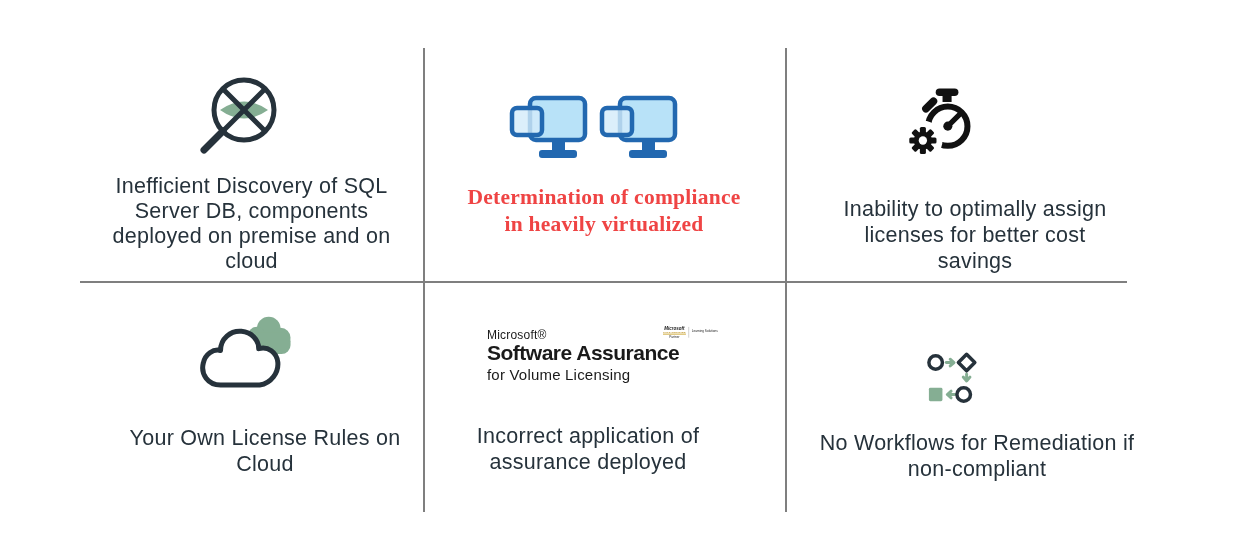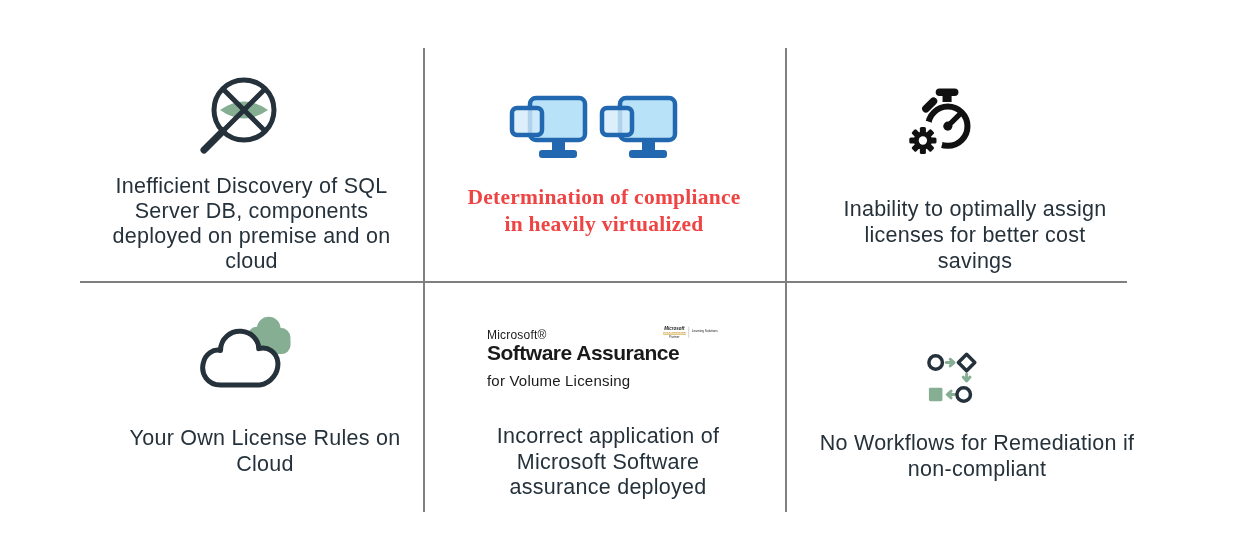--- a/index.html
+++ b/index.html
@@ -13,21 +13,21 @@
   .cell-text{
     position:absolute;text-align:center;color:#26323B;
     font-size:21.5px;line-height:25px;letter-spacing:0.25px;font-weight:400;
   }
   .cell-text.red{color:#ef4444;font-weight:700;line-height:27px;font-family:Liberation Serif, serif;}
   .icon{position:absolute;}
   
   .sa-logo{position:absolute;left:487px;top:328px;width:260px;color:#1a1a1a;}
   .sa-ms{font-size:12px;letter-spacing:0.2px;}
   .sa-title{font-size:21px;font-weight:700;letter-spacing:-0.5px;margin-top:-1px;}
-  .sa-sub{font-size:15px;font-weight:400;margin-top:7px;letter-spacing:0.2px;}
+  .sa-sub{font-size:15px;font-weight:400;margin-top:1px;letter-spacing:0.2px;}
   .ms-badge{position:absolute;left:663px;top:326px;width:62px;height:19px;overflow:hidden;}
   .badge-inner{
     display:flex;align-items:flex-start;width:140px;
     transform:scale(0.45);transform-origin:0 0;color:#1a1a1a;
   }
   .badge-left{text-align:center;}
   .b-ms{font-size:10px;font-weight:700;font-style:italic;line-height:10px;}
   .b-gold{font-size:5.5px;font-weight:700;color:#B8860B;border-bottom:2.5px solid #C9A227;line-height:7px;letter-spacing:0.3px;}
   .b-partner{font-size:7px;line-height:9px;}
   .badge-sep{width:1px;background:#999;height:24px;margin:2px 6px 0 6px;}
@@ -123,23 +123,22 @@
     <div class="badge-inner">
       <div class="badge-left">
         <div class="b-ms">Microsoft</div>
         <div class="b-gold">GOLD CERTIFIED</div>
         <div class="b-partner">Partner</div>
       </div>
       <div class="badge-sep"></div>
       <div class="badge-right">Learning Solutions</div>
     </div>
   </div>
-  <div class="cell-text" style="left:438px;top:424px;width:340px;line-height:25.5px;">
+  <div class="cell-text" style="left:418px;top:424px;width:340px;line-height:25.5px;">
     <div>Incorrect application of</div>
-    <div>Microsoft Software</div>
     <div>assurance deployed</div>
   </div>
 
   <svg class="icon" style="left:926px;top:350px;" width="58" height="58" viewBox="0 0 60 60">
     <circle cx="10" cy="13" r="7" fill="none" stroke="#26323B" stroke-width="3.6"></circle>
     <g stroke="#85AE93" stroke-width="3" fill="none" stroke-linecap="round" stroke-linejoin="round">
       <line x1="21" y1="13" x2="27" y2="13"></line>
         <path d="M25,9.5 L29,13 L25,16.5"></path>
       <line x1="42" y1="25" x2="42" y2="30"></line>
         <path d="M38.5,28 L42,32 L45.5,28"></path>

